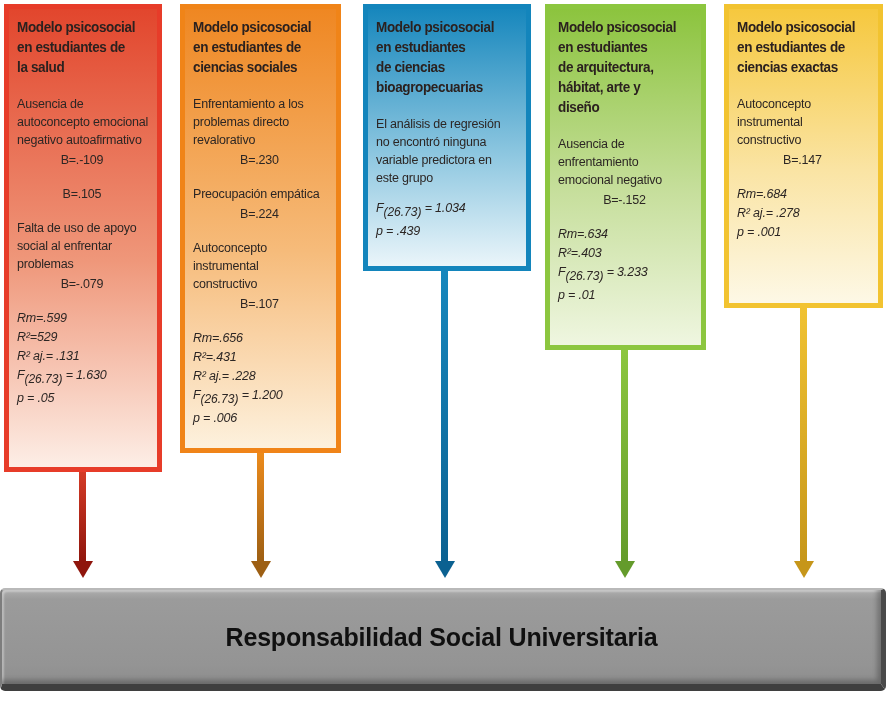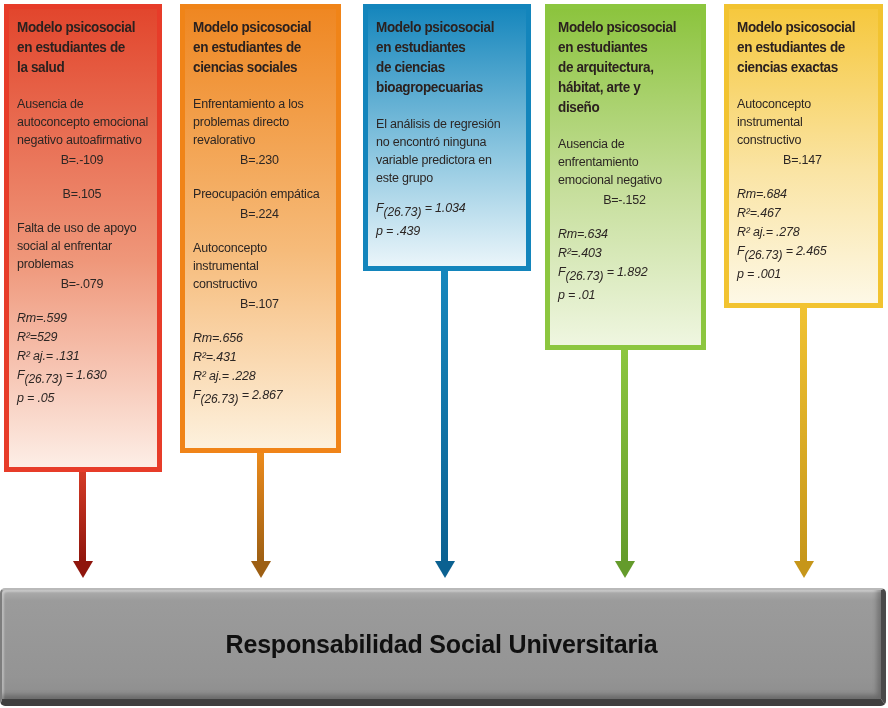--- a/index.html
+++ b/index.html
@@ -44,21 +44,21 @@
     border-left:10px solid transparent;border-right:10px solid transparent;
     border-top:17px solid var(--arrow-dark);
   }
   .arrow--salud{left:73px;top:472px;height:106px;}
   .arrow--sociales{left:251px;top:453px;height:125px;}
   .arrow--bioagropecuarias{left:435px;top:271px;height:307px;}
   .arrow--arte{left:615px;top:350px;height:228px;}
   .arrow--exactas{left:794px;top:308px;height:270px;}
   
   .target-bar{
-    position:absolute;left:0;top:588px;width:886px;height:118px;box-sizing:border-box;
+    position:absolute;left:0;top:588px;width:886px;height:103px;box-sizing:border-box;
     border-radius:5px;
     background:linear-gradient(180deg,#adadad 0%,#9b9b9b 10%,#949494 80%,#8d8d8d 100%);
     border-top:2px solid #b9b9b9;border-left:2px solid #7d7d7d;
     border-right:5px solid #4a4a4a;border-bottom:7px solid #3f3f3f;
     box-shadow:inset -4px -4px 5px rgba(0,0,0,0.25), inset 2px 2px 2px rgba(255,255,255,0.35);
     display:flex;align-items:center;justify-content:center;
   }
   .target-label{
     font-size:25px;font-weight:700;color:#101010;letter-spacing:-0.2px;
   }
@@ -126,21 +126,22 @@
 instrumental
 constructivo</div>
       <div class="pred-beta">B=.107</div>
     </div>
       </div>
 
       <div class="stats">
         <div class="stat-line"><span>Rm=.656</span></div>
         <div class="stat-line"><span>R²=.431</span></div>
         <div class="stat-line"><span>R² aj.= .228</span></div>
-        <div class="stat-line"><span>F</span><sub class="f-sub">(26.73)</sub><span> = 2.867</span></div>
+        <div class="stat-line"><span>F</span><sub class="f-sub">(26.73)</sub><span> = 1.200</span></div>
+        <div class="stat-line"><span>p = .006</span></div>
       </div>
     </section>
     <div class="arrow arrow--sociales" style="--arrow: #ec8b1c; --arrow-dark: #9d5f13;">
       <div class="arrow-stem"></div>
       <div class="arrow-head"></div>
     </div>
     <section class="model-box box--bioagropecuarias" style="--border: #1385bc; --g1: #1787bd; --g2: #8ac5df; --g3: #eaf5fa;">
       <h2 class="box-title">Modelo psicosocial
 en estudiantes
 de ciencias
@@ -170,21 +171,21 @@
       <div class="pred-text">Ausencia de
 enfrentamiento
 emocional negativo</div>
       <div class="pred-beta">B=-.152</div>
     </div>
       </div>
 
       <div class="stats">
         <div class="stat-line"><span>Rm=.634</span></div>
         <div class="stat-line"><span>R²=.403</span></div>
-        <div class="stat-line"><span>F</span><sub class="f-sub">(26.73)</sub><span> = 1.892</span></div>
+        <div class="stat-line"><span>F</span><sub class="f-sub">(26.73)</sub><span> = 3.233</span></div>
         <div class="stat-line"><span>p = .01</span></div>
       </div>
     </section>
     <div class="arrow arrow--arte" style="--arrow: #8cc63f; --arrow-dark: #649b2b;">
       <div class="arrow-stem"></div>
       <div class="arrow-head"></div>
     </div>
     <section class="model-box box--exactas" style="--border: #f2c330; --g1: #f6c83e; --g2: #fae4a4; --g3: #fdf8e6;">
       <h2 class="box-title">Modelo psicosocial
 en estudiantes de
@@ -193,23 +194,21 @@
         <div class="predictor">
       <div class="pred-text">Autoconcepto
 instrumental
 constructivo</div>
       <div class="pred-beta">B=.147</div>
     </div>
       </div>
 
       <div class="stats">
         <div class="stat-line"><span>Rm=.684</span></div>
-        <div class="stat-line"><span>R²=.467</span></div>
         <div class="stat-line"><span>R² aj.= .278</span></div>
-        <div class="stat-line"><span>F</span><sub class="f-sub">(26.73)</sub><span> = 2.465</span></div>
         <div class="stat-line"><span>p = .001</span></div>
       </div>
     </section>
     <div class="arrow arrow--exactas" style="--arrow: #f0c232; --arrow-dark: #c6961a;">
       <div class="arrow-stem"></div>
       <div class="arrow-head"></div>
     </div>
   </div>
 
 </body></html>

